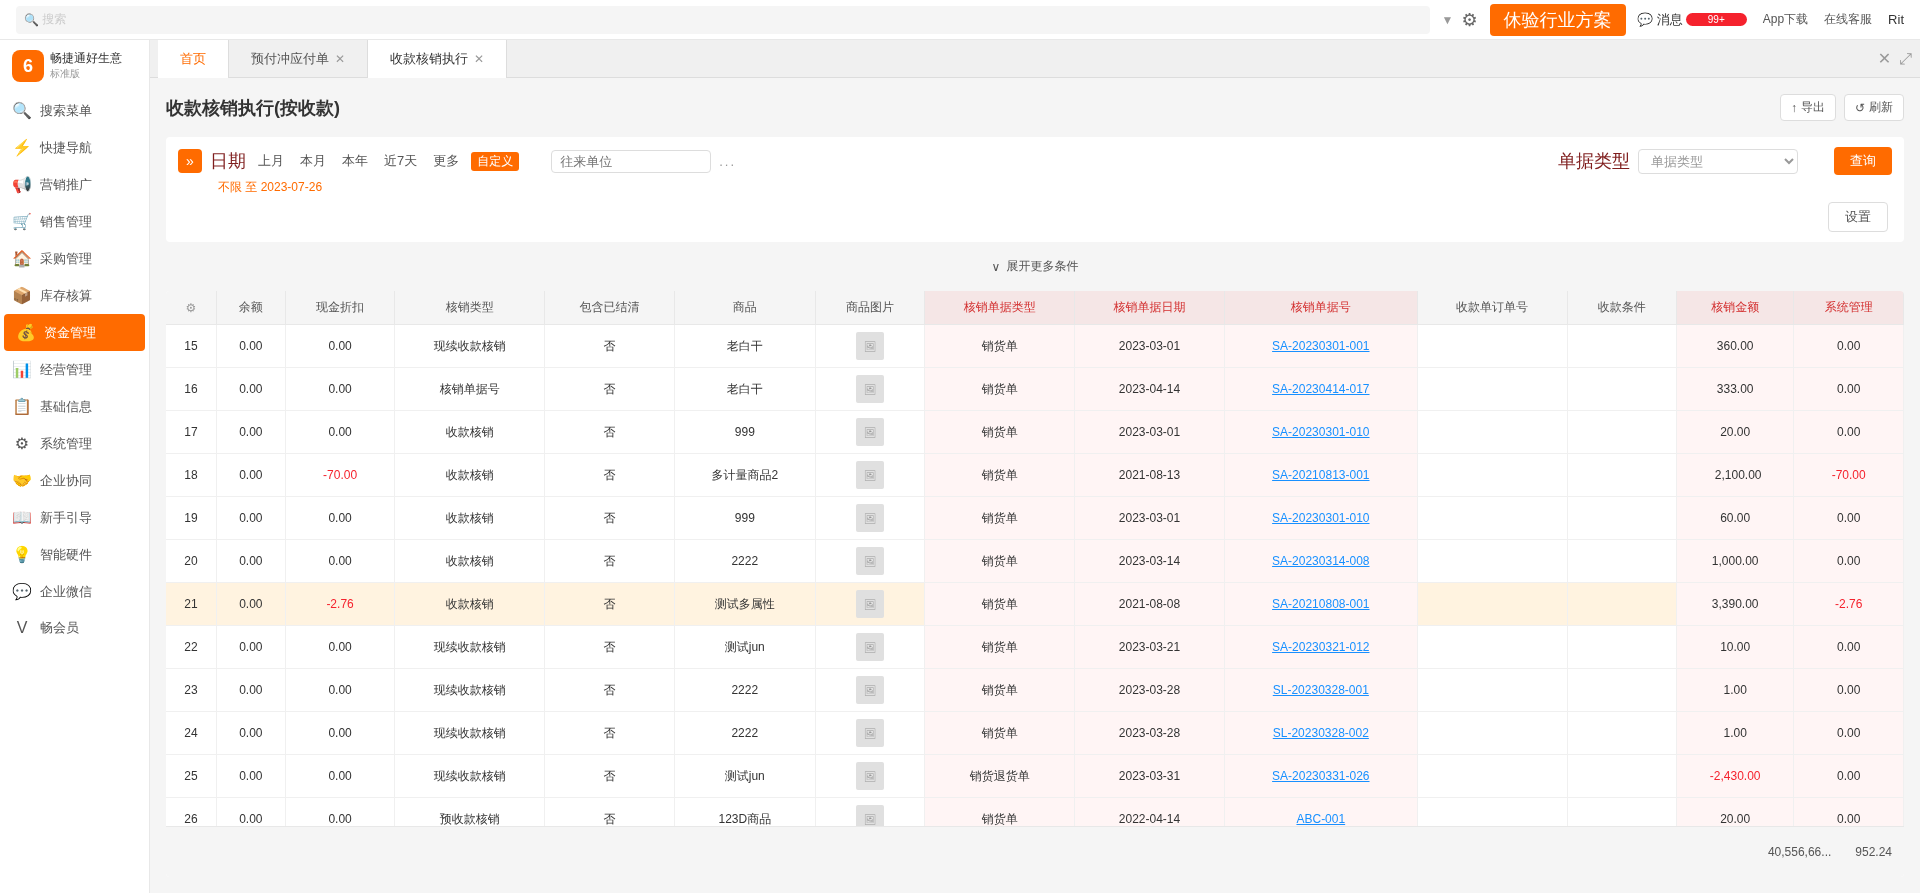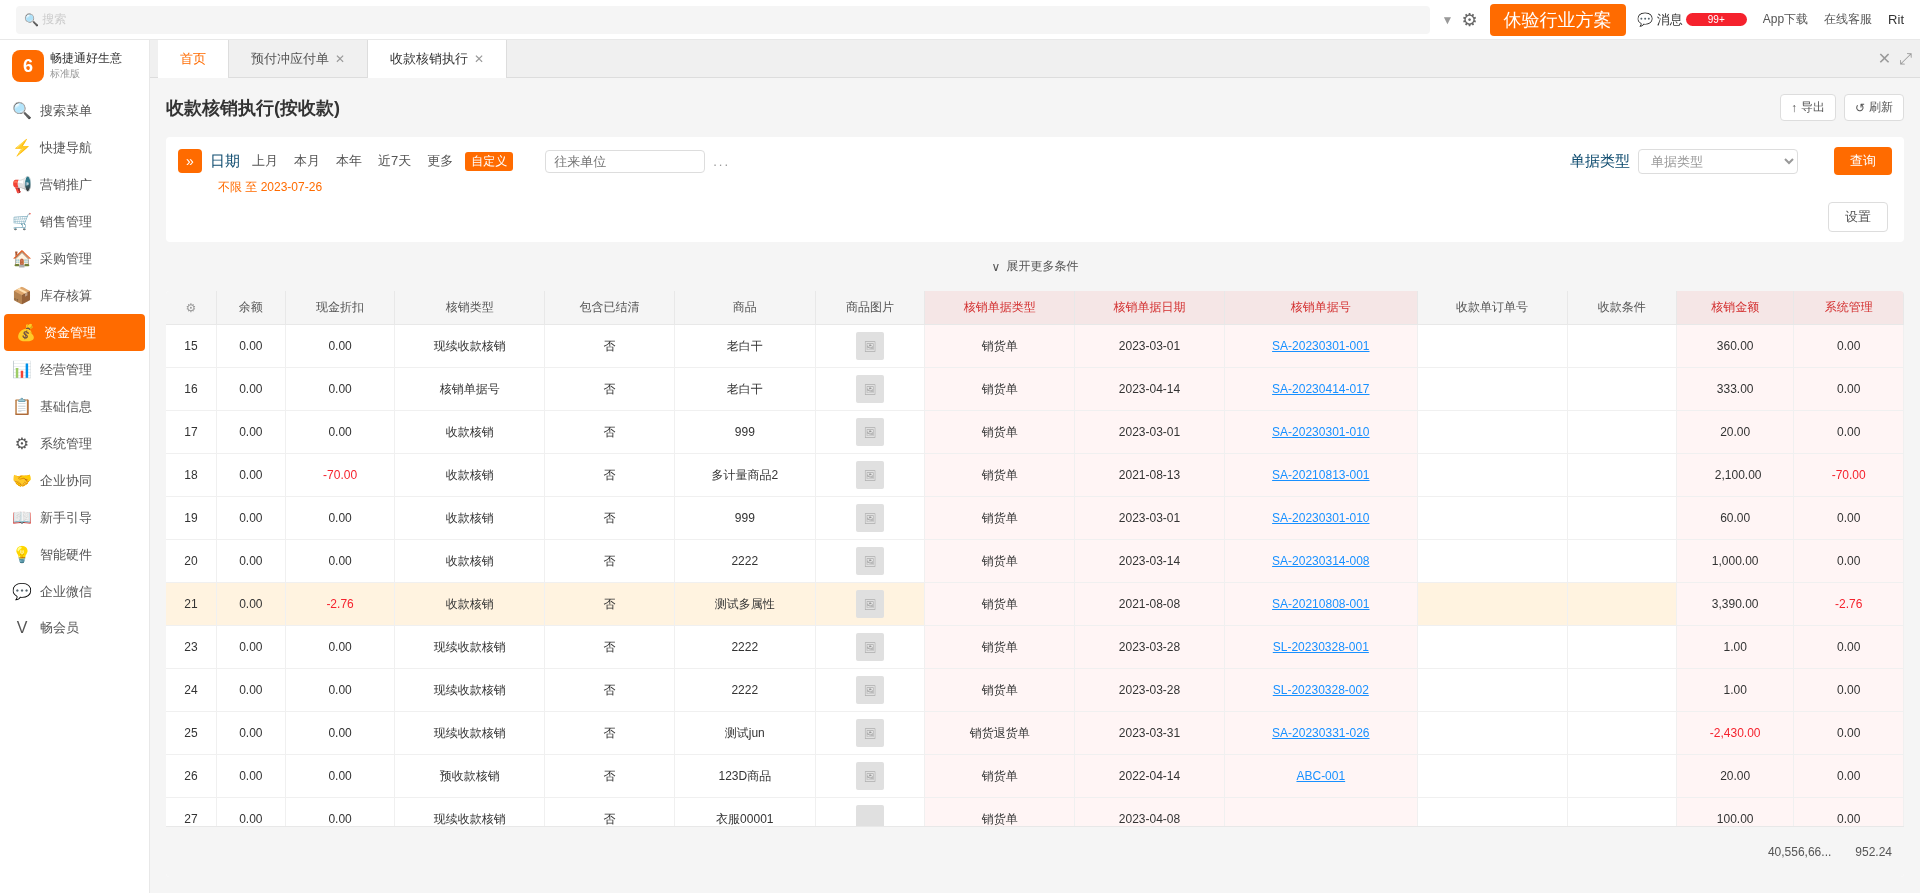--- a/index.html
+++ b/index.html
@@ -113,21 +113,21 @@
     .tab-item.home { background: #fff; color: #ff6b00; font-weight: 500; }
     .tab-item.active { background: #fff; color: #333; }
     .tab-close { color: #999; font-size: 12px; cursor: pointer; }
     .tab-bar-actions { margin-left: auto; display: flex; align-items: center; gap: 8px; }
 
     
     .page-content { flex: 1; overflow: hidden; padding: 16px; display: flex; flex-direction: column; gap: 12px; }
 
     .page-title { font-size: 18px; font-weight: bold; color: #333; }
     .toolbar-expand { background: #ff6b00; color: #fff; border: none; border-radius: 4px; width: 24px; height: 24px; cursor: pointer; font-size: 14px; display: flex; align-items: center; justify-content: center; }
-    .filter-label { font-size: 15px; color: #0c4a6e; }
+    .filter-label { font-size: 18px; color: #7f1d1d; }
     .filter-link { color: #555; cursor: pointer; font-size: 13px; padding: 2px 4px; }
     .filter-custom { background: #ff6b00; color: #fff; border-radius: 3px; padding: 1px 6px; font-size: 12px; cursor: pointer; }
     .filter-date-range { color: #ff6b00; font-size: 12px; }
     .filter-unit-input {
       border: 1px solid #ddd;
       border-radius: 4px;
       padding: 3px 8px;
       font-size: 13px;
       width: 160px;
       color: #999;
@@ -499,20 +499,40 @@
                   </td>
                   <td style="background:rgba(255,0,0,0.04);">销货单</td>
                   <td style="background:rgba(255,0,0,0.04);">2021-08-08</td>
                   <td style="background:rgba(255,0,0,0.04);"><span style="color:#1890ff;text-decoration:underline;cursor:pointer;">SA-20210808-001</span></td>
                   <td></td>
                   <td></td>
                   <td style="background:rgba(255,0,0,0.04);">3,390.00</td>
                   <td style="background:rgba(255,0,0,0.04);color:#f5222d;">-2.76</td>
                 </tr>
                 <tr>
+                  <td>22</td>
+                  <td>0.00</td>
+                  <td>0.00</td>
+                  <td>现续收款核销</td>
+                  <td>否</td>
+                  <td>测试jun</td>
+                  <td>
+                    <div style="width:28px;height:28px;background:#e0e0e0;border-radius:2px;margin:auto;display:flex;align-items:center;justify-content:center;">
+                      <span style="color:#999;font-size:10px;">🖼</span>
+                    </div>
+                  </td>
+                  <td style="background:rgba(255,0,0,0.04);">销货单</td>
+                  <td style="background:rgba(255,0,0,0.04);">2023-03-21</td>
+                  <td style="background:rgba(255,0,0,0.04);"><span style="color:#1890ff;text-decoration:underline;cursor:pointer;">SA-20230321-012</span></td>
+                  <td></td>
+                  <td></td>
+                  <td style="background:rgba(255,0,0,0.04);">10.00</td>
+                  <td style="background:rgba(255,0,0,0.04);">0.00</td>
+                </tr>
+                <tr>
                   <td>23</td>
                   <td>0.00</td>
                   <td>0.00</td>
                   <td>现续收款核销</td>
                   <td>否</td>
                   <td>2222</td>
                   <td>
                     <div style="width:28px;height:28px;background:#e0e0e0;border-radius:2px;margin:auto;display:flex;align-items:center;justify-content:center;">
                       <span style="color:#999;font-size:10px;">🖼</span>
                     </div>

